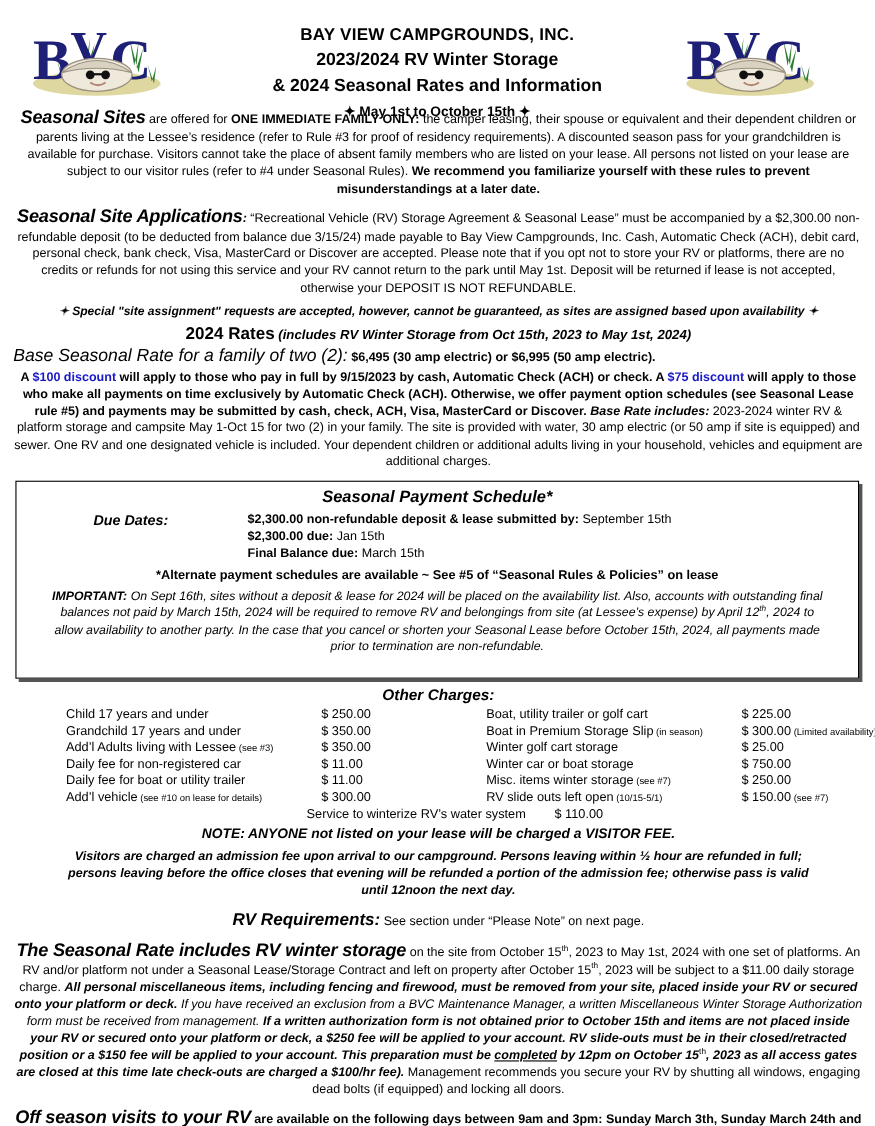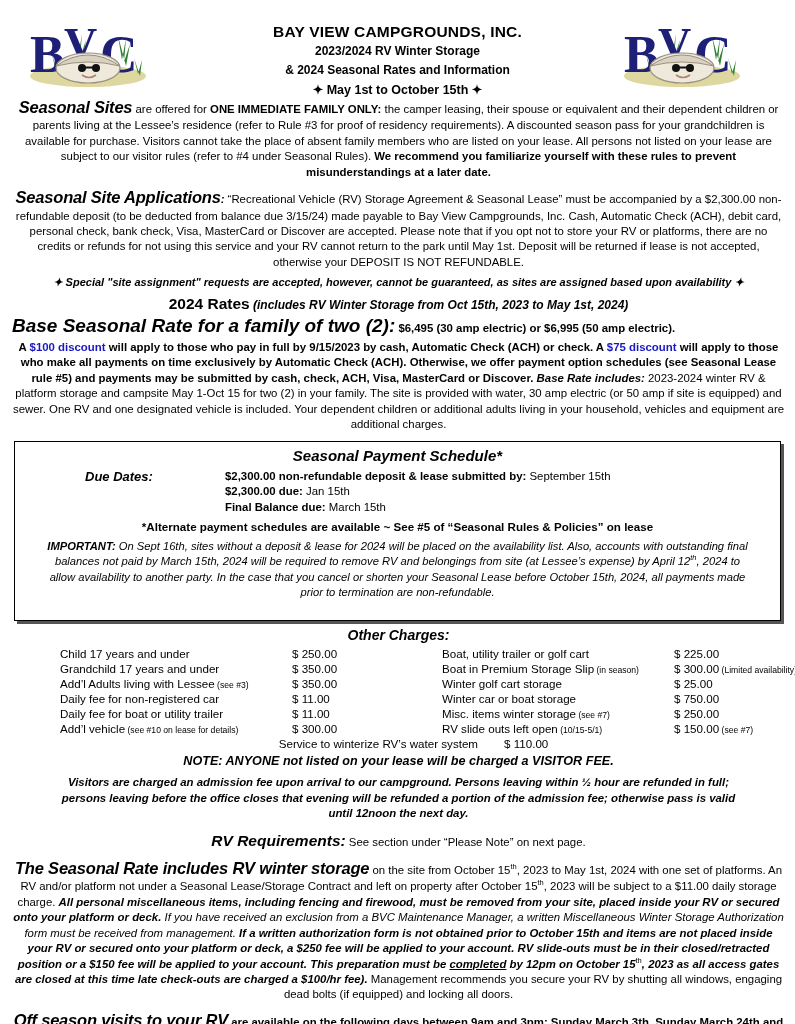--- a/index.html
+++ b/index.html
@@ -43,21 +43,21 @@
     text-align: center;
     padding-top: 14px;
   }
   .doc-title {
     font-size: 15.5px;
     font-weight: bold;
     letter-spacing: .2px;
     line-height: 1.25;
   }
   .doc-sub1, .doc-sub2 {
-    font-size: 12px;
+    font-size: 16px;
     font-weight: bold;
     line-height: 1.32;
     margin-top: 3px;
   }
   .doc-sub3 {
     font-size: 12.5px;
     font-weight: bold;
     margin-top: 3px;
   }
 
@@ -106,22 +106,22 @@
     font-size: 12px;
     font-weight: bold;
     font-style: italic;
   }
   .base-rate-line {
     font-size: 11.4px;
     line-height: 1.3;
     margin: 0 0 1px 0;
   }
   .base-rate-line .hdr {
-    font-size: 19px;
-    font-weight: bold;
+    font-size: 16px;
+    font-weight: normal;
     font-style: italic;
   }
 
   
   .sched-box {
     margin: 8px 4px 6px 2px;
     border: 1.5px solid #000;
     box-shadow: 3px 3px 0 0 #555;
     padding: 5px 10px 19px 10px;
     box-sizing: border-box;

